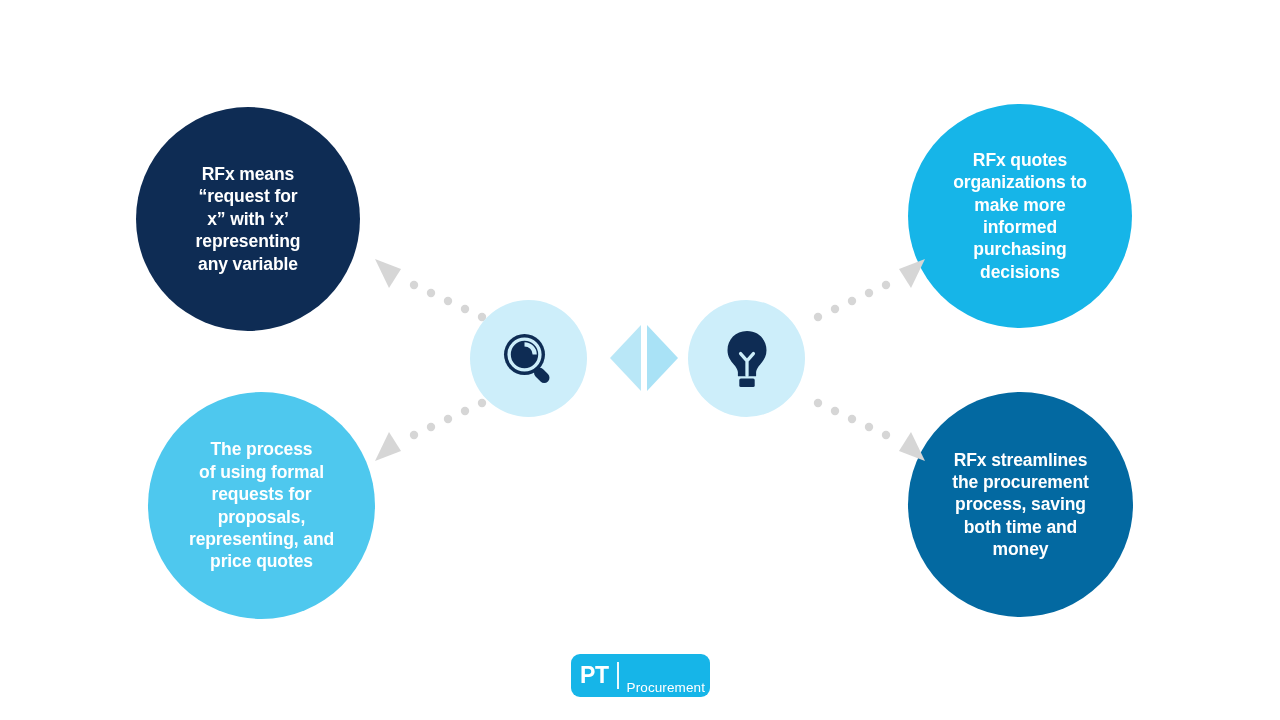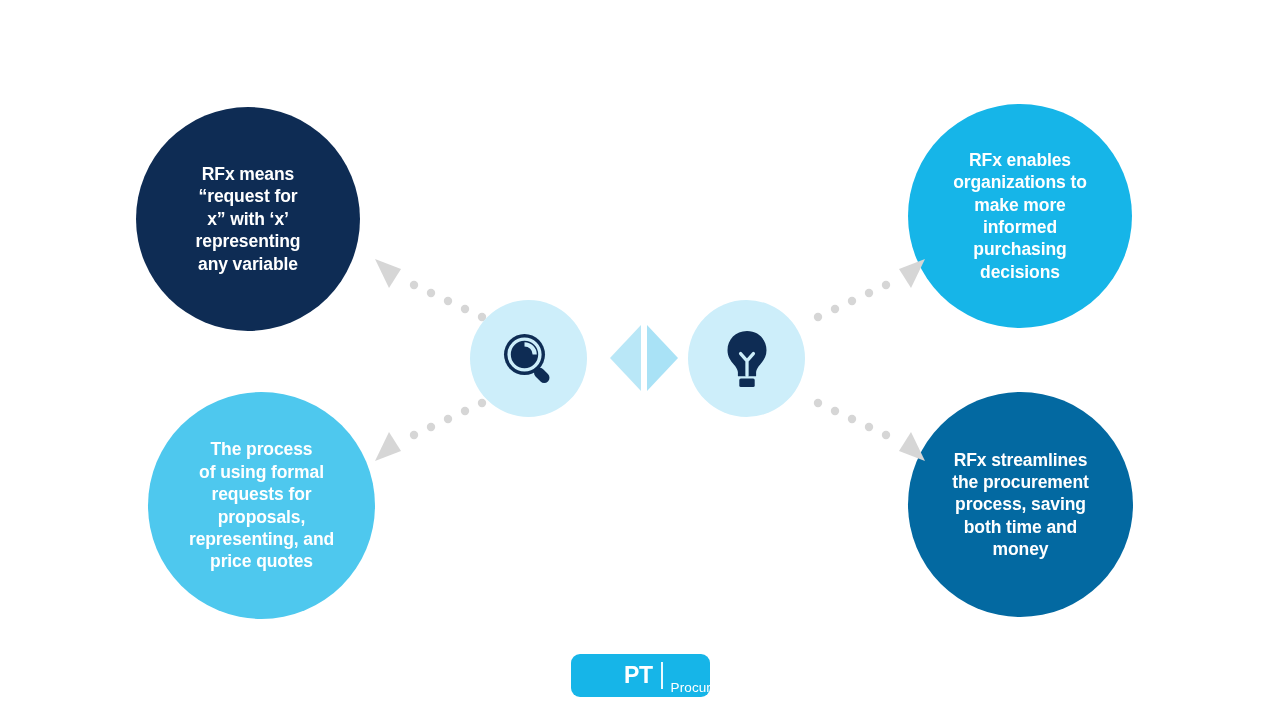--- a/index.html
+++ b/index.html
@@ -125,21 +125,20 @@
     box-sizing: border-box;
     padding: 0 9px;
   }
   #logo-mark {
     color: #ffffff;
     font-weight: bold;
     font-size: 23px;
     letter-spacing: -0.4px;
     line-height: 1;
     padding-right: 8px;
-    margin-left: 44px;
   }
   #logo-divider {
     width: 2px;
     height: 27px;
     background: #ffffff;
     opacity: 0.92;
     margin-right: 8px;
     flex: 0 0 auto;
   }
   #logo-wordmark {
@@ -167,21 +166,21 @@
   <div class="bubble" id="bubble-process">
     <span class="bubble-text">The process
 of using formal
 requests for
 proposals,
 representing, and
 price quotes</span>
   </div>
 
   <div class="bubble" id="bubble-informed">
-    <span class="bubble-text">RFx enables
+    <span class="bubble-text">RFx quotes
 organizations to
 make more
 informed
 purchasing
 decisions</span>
   </div>
 
   <div class="bubble" id="bubble-streamline">
     <span class="bubble-text">RFx streamlines
 the procurement

